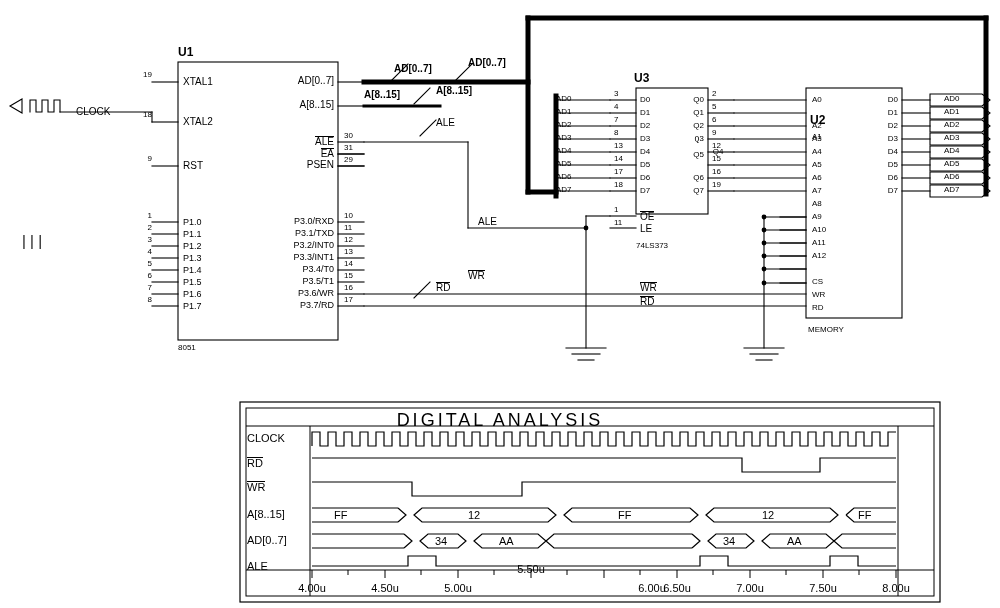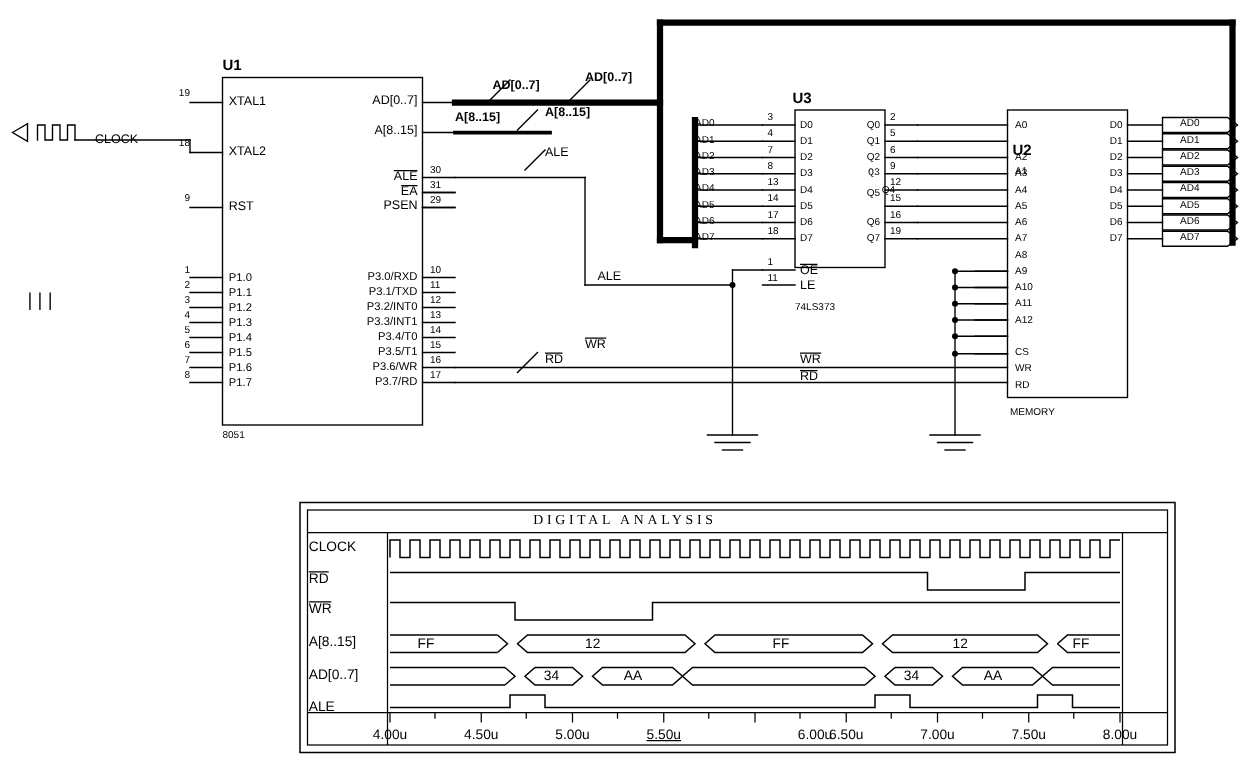--- a/index.html
+++ b/index.html
@@ -13,22 +13,22 @@
   .wm-bars{position:absolute;left:22px;top:232px;font-size:15px;color:#111;}
 
   .lbl{position:absolute;font-size:9px;line-height:9px;color:#000;white-space:nowrap;}
   .lbl.b{font-weight:bold;}
   .lbl.s8{font-size:8px;line-height:8px;}
   .lbl.s10{font-size:10px;line-height:10px;}
   .lbl.s11{font-size:11px;line-height:11px;}
   .lbl.s12{font-size:12px;line-height:12px;}
   .r{text-align:right;}
   .bar{border-top:1px solid #000;display:inline-block;line-height:10px;}
-  .title-da{position:absolute;font-size:11px;letter-spacing:3px;
-            font-family:Liberation Serif, serif;}
+  .title-da{position:absolute;font-size:18px;letter-spacing:3px;
+            font-family:Liberation Sans, sans-serif;}
 </style>
 </head>
 <body>
 
 <div class="stage">
 
   <div class="wm-left">
     
   </div>
 
@@ -368,21 +368,21 @@
   <div class="lbl s10" style="left:640px;top:224px;">LE</div>
 
   <div class="lbl s8 r" style="left:668px;top:96px;width:36px;">Q0</div>
   <div class="lbl s8" style="left:712px;top:90px;">2</div>
   <div class="lbl s8 r" style="left:668px;top:109px;width:36px;">Q1</div>
   <div class="lbl s8" style="left:712px;top:103px;">5</div>
   <div class="lbl s8 r" style="left:668px;top:122px;width:36px;">Q2</div>
   <div class="lbl s8" style="left:712px;top:116px;">6</div>
   <div class="lbl s8 r" style="left:668px;top:135px;width:36px;font-family:Liberation Mono, monospace;">Q3</div>
   <div class="lbl s8" style="left:712px;top:129px;">9</div>
-  <div class="lbl s8 r" style="left:680px;top:148px;width:36px;">Q4</div>
+  <div class="lbl s8 r" style="left:700px;top:148px;width:36px;text-align:center;">Q4</div>
   <div class="lbl s8" style="left:712px;top:142px;">12</div>
   <div class="lbl s8 r" style="left:668px;top:151px;width:36px;">Q5</div>
   <div class="lbl s8" style="left:712px;top:155px;">15</div>
   <div class="lbl s8 r" style="left:668px;top:174px;width:36px;">Q6</div>
   <div class="lbl s8" style="left:712px;top:168px;">16</div>
   <div class="lbl s8 r" style="left:668px;top:187px;width:36px;">Q7</div>
   <div class="lbl s8" style="left:712px;top:181px;">19</div>
 
   <div class="lbl b s12" style="left:810px;top:72px;margin-top:42px;">U2</div>
   <div class="lbl s8" style="left:808px;top:326px;">MEMORY</div>
@@ -438,20 +438,20 @@
   <div class="lbl s11" style="left:858px;top:510px;">FF</div>
 
   <div class="lbl s11" style="left:435px;top:536px;">34</div>
   <div class="lbl s11" style="left:499px;top:536px;">AA</div>
   <div class="lbl s11" style="left:723px;top:536px;">34</div>
   <div class="lbl s11" style="left:787px;top:536px;">AA</div>
 
   <div class="lbl s11" style="left:312px;top:583px;transform:translateX(-50%);">4.00u</div>
   <div class="lbl s11" style="left:385px;top:583px;transform:translateX(-50%);">4.50u</div>
   <div class="lbl s11" style="left:458px;top:583px;transform:translateX(-50%);">5.00u</div>
-  <div class="lbl s11" style="left:531px;top:583px;transform:translateX(-50%);text-decoration:underline;">5.50u</div>
+  <div class="lbl s11" style="left:531px;top:564px;transform:translateX(-50%);">5.50u</div>
   <div class="lbl s11" style="left:604px;top:583px;transform:translateX(-50%);margin-left:48px;">6.00u</div>
   <div class="lbl s11" style="left:677px;top:583px;transform:translateX(-50%);">6.50u</div>
   <div class="lbl s11" style="left:750px;top:583px;transform:translateX(-50%);">7.00u</div>
   <div class="lbl s11" style="left:823px;top:583px;transform:translateX(-50%);">7.50u</div>
   <div class="lbl s11" style="left:896px;top:583px;transform:translateX(-50%);">8.00u</div>
 
 </div>
 
 </body></html>

